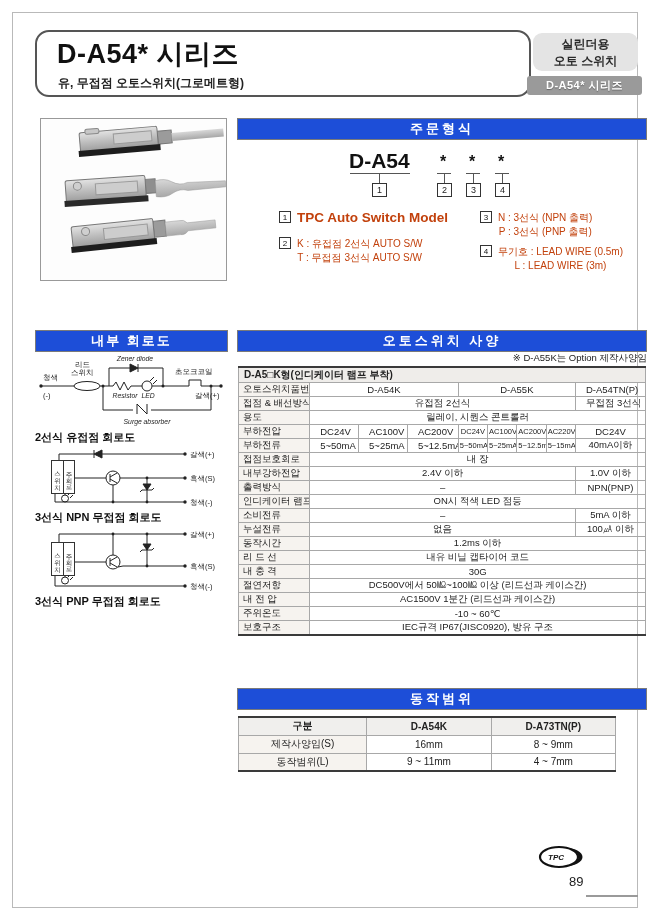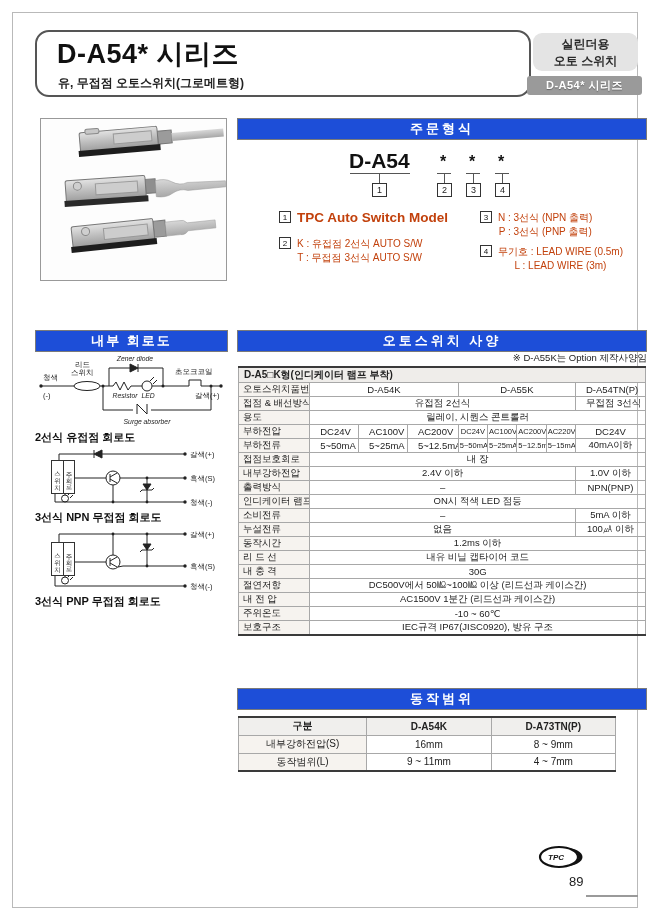--- a/index.html
+++ b/index.html
@@ -435,21 +435,21 @@
         </colgroup>
       <thead>
         <tr>
           <th>구분</th>
           <th>D-A54K</th>
           <th>D-A73TN(P)</th>
         </tr>
       </thead>
       <tbody>
         <tr>
-          <th>내부강하전압(S)</th>
+          <th>제작사양임(S)</th>
           <td>16mm</td>
           <td>8 ~ 9mm</td>
         </tr>
         <tr>
           <th>동작범위(L)</th>
           <td>9 ~ 11mm</td>
           <td>4 ~ 7mm</td>
         </tr>
       </tbody>
     </table>

